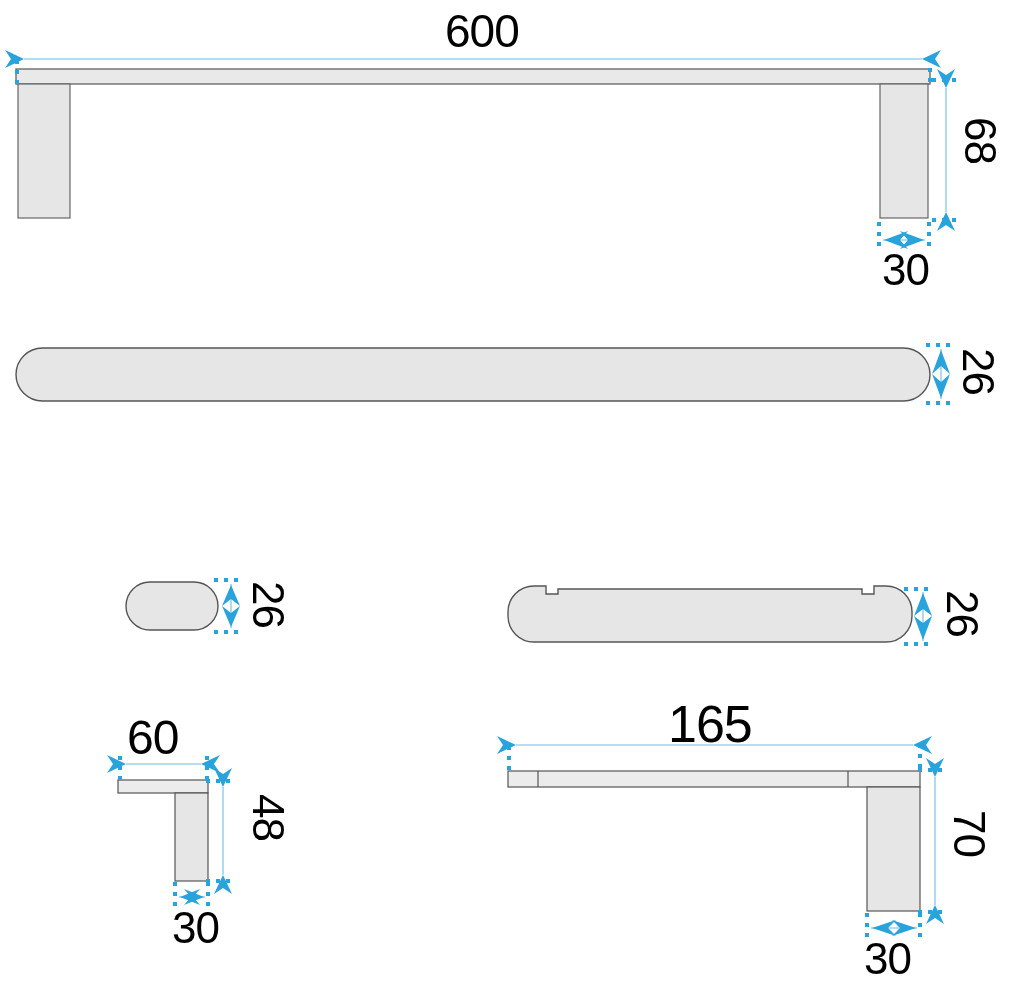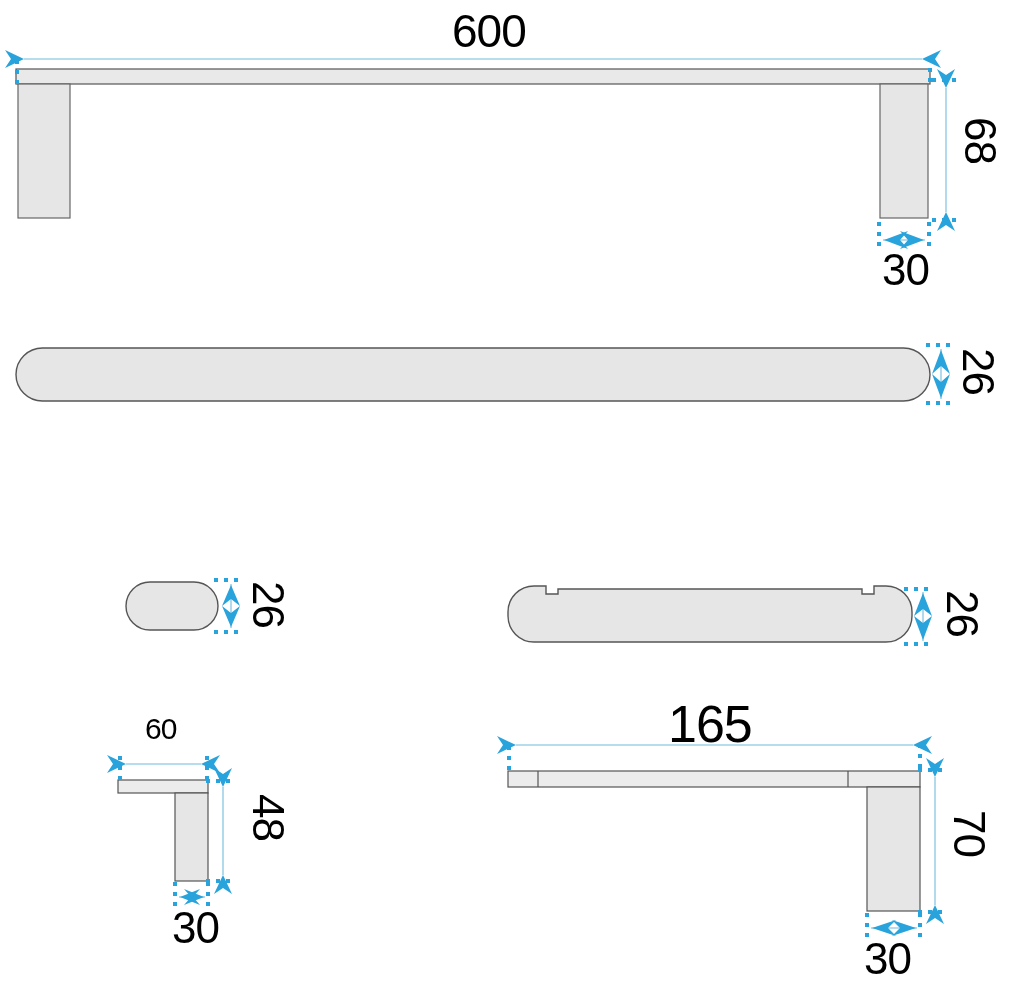--- a/index.html
+++ b/index.html
@@ -187,33 +187,33 @@
       <line x1="920" y1="913" x2="920" y2="937"></line>
     </g>
     <g>
       <line x1="871" y1="928" x2="917" y2="928" stroke="#9ed2e8" stroke-width="1.6"></line>
       <path d="M916,928 L892,920 L900,928 L892,936 Z" fill="#29a3dc"></path>
       <path d="M872,928 L896,920 L888,928 L896,936 Z" fill="#29a3dc"></path>
     </g>
   </g>
 </svg>
 
-<div class="dimtext" style="left:445px;top:8px;font-size:46px;margin-left:7px;">600</div>
+<div class="dimtext" style="left:445px;top:8px;font-size:46px;">600</div>
 
 <div class="dimtext rot90" style="left:1002px;top:117px;font-size:44px;">68</div>
 
 <div class="dimtext" style="left:882px;top:248px;font-size:44px;">30</div>
 
 <div class="dimtext rot90" style="left:1000px;top:348px;font-size:44px;">26</div>
 
 <div class="dimtext rot90" style="left:290px;top:581px;font-size:44px;">26</div>
 
 <div class="dimtext rot90" style="left:984px;top:590px;font-size:44px;">26</div>
 
-<div class="dimtext" style="left:145px;top:714px;font-size:30px;">60</div>
+<div class="dimtext" style="left:127px;top:714px;font-size:48px;">60</div>
 
 <div class="dimtext rot90" style="left:290px;top:794px;font-size:44px;">48</div>
 
 <div class="dimtext" style="left:172px;top:906px;font-size:44px;">30</div>
 
 <div class="dimtext" style="left:668px;top:698px;font-size:52px;">165</div>
 
 <div class="dimtext rot90" style="left:991px;top:810px;font-size:44px;">70</div>
 
 <div class="dimtext" style="left:864px;top:937px;font-size:44px;">30</div>

